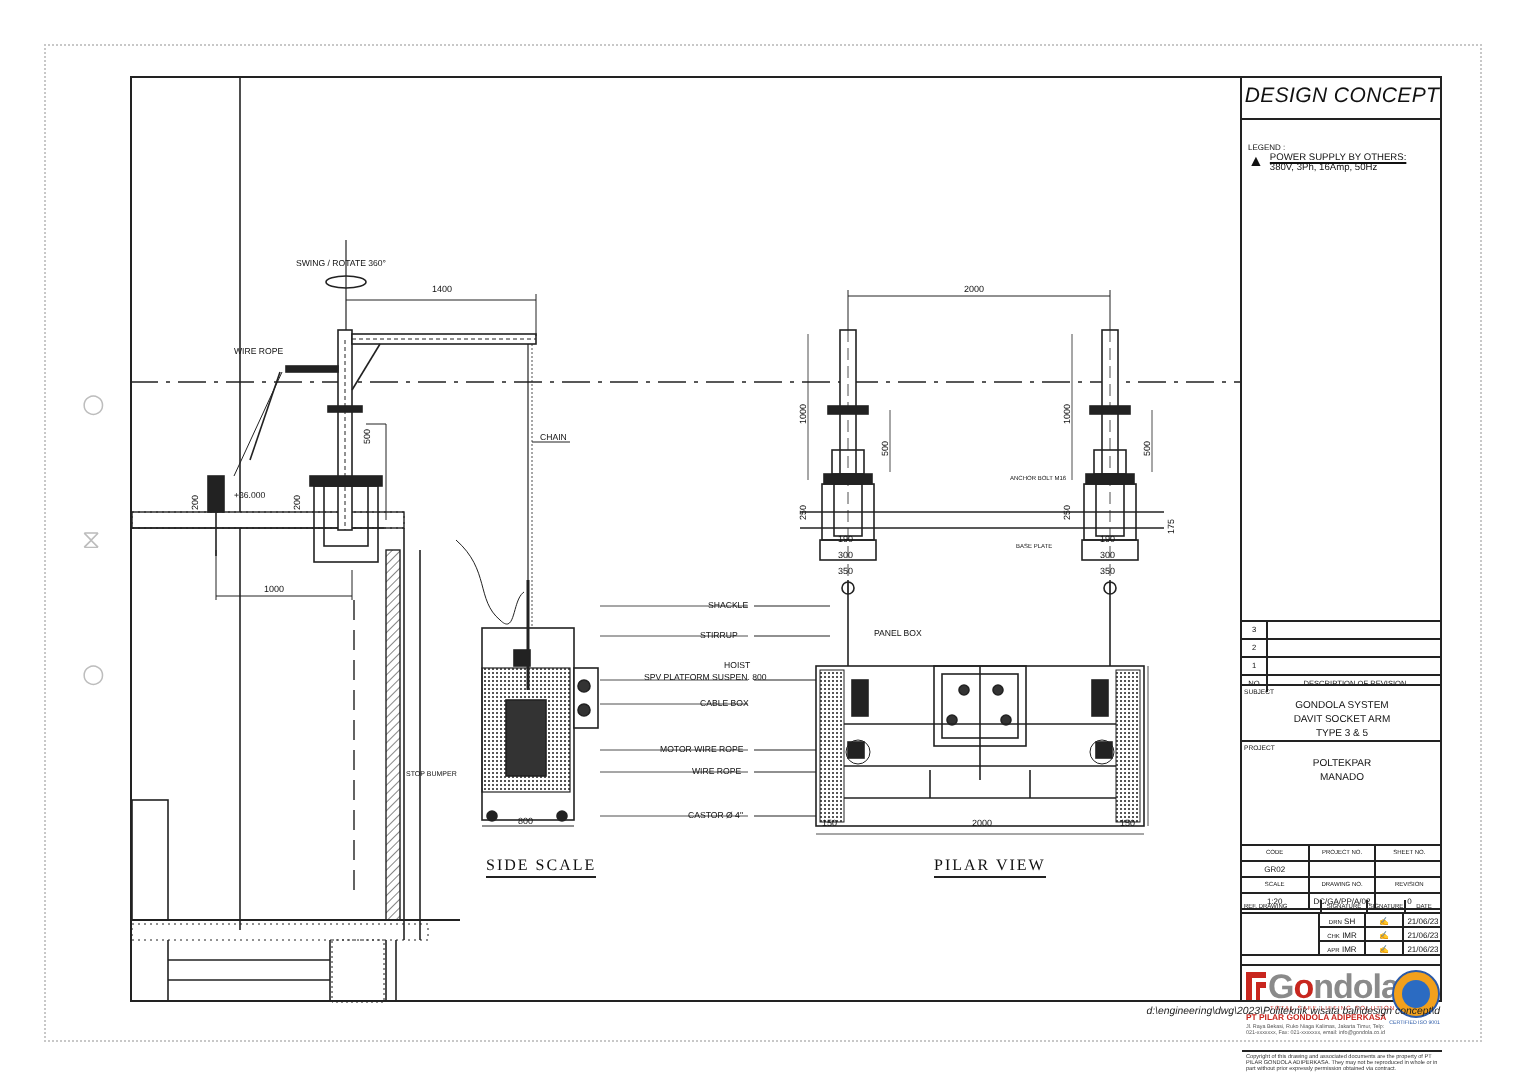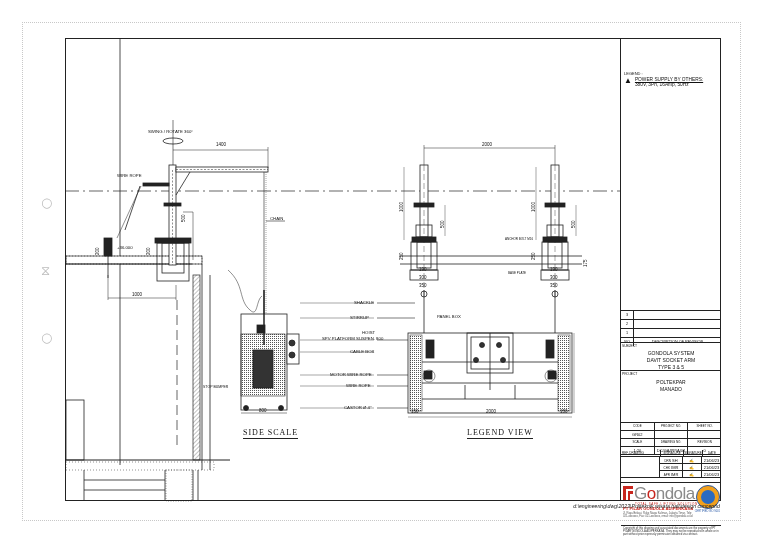--- a/index.html
+++ b/index.html
@@ -25,21 +25,21 @@
   .grid3{position:absolute;left:0;width:100%;border-top:1px solid #222;}
   .g-row{display:flex;border-bottom:1px solid #222;height:7px;font-size:4px;line-height:7px;}
   .g-row > div{flex:1;text-align:center;border-right:1px solid #222;overflow:hidden;white-space:nowrap;}
   .g-row > div:last-child{border-right:none;}
   .g-row.hdr{font-size:3px;}
   .sig-area{position:absolute;left:0;width:100%;top:418px;}
   .sig-row{display:flex;height:7px;font-size:4px;line-height:7px;}
   .sig-row > div{border-right:1px solid #222;border-bottom:1px solid #222;text-align:center;overflow:hidden;white-space:nowrap;}
   .logo{position:absolute;left:0;width:100%;top:448px;height:39px;border-top:1px solid #222;}
   .logo-mark{position:absolute;left:2px;top:3px;width:10px;height:14px;}
-  .logo-word{position:absolute;left:13px;top:1px;font-size:17px;font-weight:normal;color:#8a8a8a;letter-spacing:-.5px;}
+  .logo-word{position:absolute;left:13px;top:1px;font-size:17px;font-weight:bold;color:#8a8a8a;letter-spacing:-.5px;}
   .logo-word .o-red{color:#c8261e;}
   .logo-tag{position:absolute;left:14px;top:19px;font-size:3px;color:#c8261e;letter-spacing:.6px;}
   .logo-co{position:absolute;left:2px;top:23px;font-size:4.2px;color:#c8261e;font-weight:bold;}
   .logo-addr{position:absolute;left:2px;top:29px;font-size:2.7px;color:#555;line-height:3px;width:70px;}
   .logo-badge{position:absolute;right:1px;top:2px;width:24px;height:24px;border-radius:50%;background:#f2a01c;border:1px solid #2b5aa8;box-sizing:border-box;}
   .logo-badge .inner{position:absolute;left:4px;top:4px;width:14px;height:14px;border-radius:50%;background:#2b6bc2;}
   .logo-badge-cap{position:absolute;right:1px;top:27px;font-size:2.6px;color:#2b5aa8;}
   .copyright{position:absolute;left:0;width:100%;top:487px;height:14px;border-top:1px solid #222;font-size:2.8px;line-height:3.2px;padding:1px 2px;box-sizing:border-box;color:#333;}
   .filepath{position:absolute;left:520px;top:503px;width:200px;text-align:right;font-size:5.2px;font-style:italic;color:#222;}
   .view-label{position:absolute;font-family:"Liberation Serif",serif;font-size:8px;letter-spacing:1px;border-bottom:1px solid #222;padding-bottom:1px;}
@@ -250,23 +250,24 @@
 <div class="dim" style="left:550px;top:283px;">350</div>
 <div class="dim v" style="left:583px;top:267px;">175</div>
 <div class="ann" style="left:437px;top:314px;">PANEL BOX</div>
 <div class="ann" style="left:505px;top:237px;font-size:3px;">ANCHOR BOLT M16</div>
 <div class="ann" style="left:508px;top:271px;font-size:3px;">BASE PLATE</div>
 <div class="dim" style="left:486px;top:409px;">2000</div>
 <div class="dim" style="left:411px;top:409px;">150</div>
 <div class="dim" style="left:560px;top:409px;">150</div>
 
 <div class="view-label" style="left:243px;top:428px;">SIDE SCALE</div>
-<div class="view-label" style="left:467px;top:428px;">LEGEND VIEW</div>
+<div class="view-label" style="left:467px;top:428px;">PILAR VIEW</div>
 
 <div class="tb">
+  <div class="tb-title">DESIGN CONCEPT</div>
   <div class="tb-notes">
     <div class="note-hd">LEGEND :</div>
     <div class="note-row">
       <span class="note-sym">▲</span>
       <span class="note-txt">
         <span style="text-decoration:underline;">POWER SUPPLY BY OTHERS:</span><br>
         <span>380V, 3Ph, 16Amp, 50Hz</span>
       </span>
     </div>
   </div>

